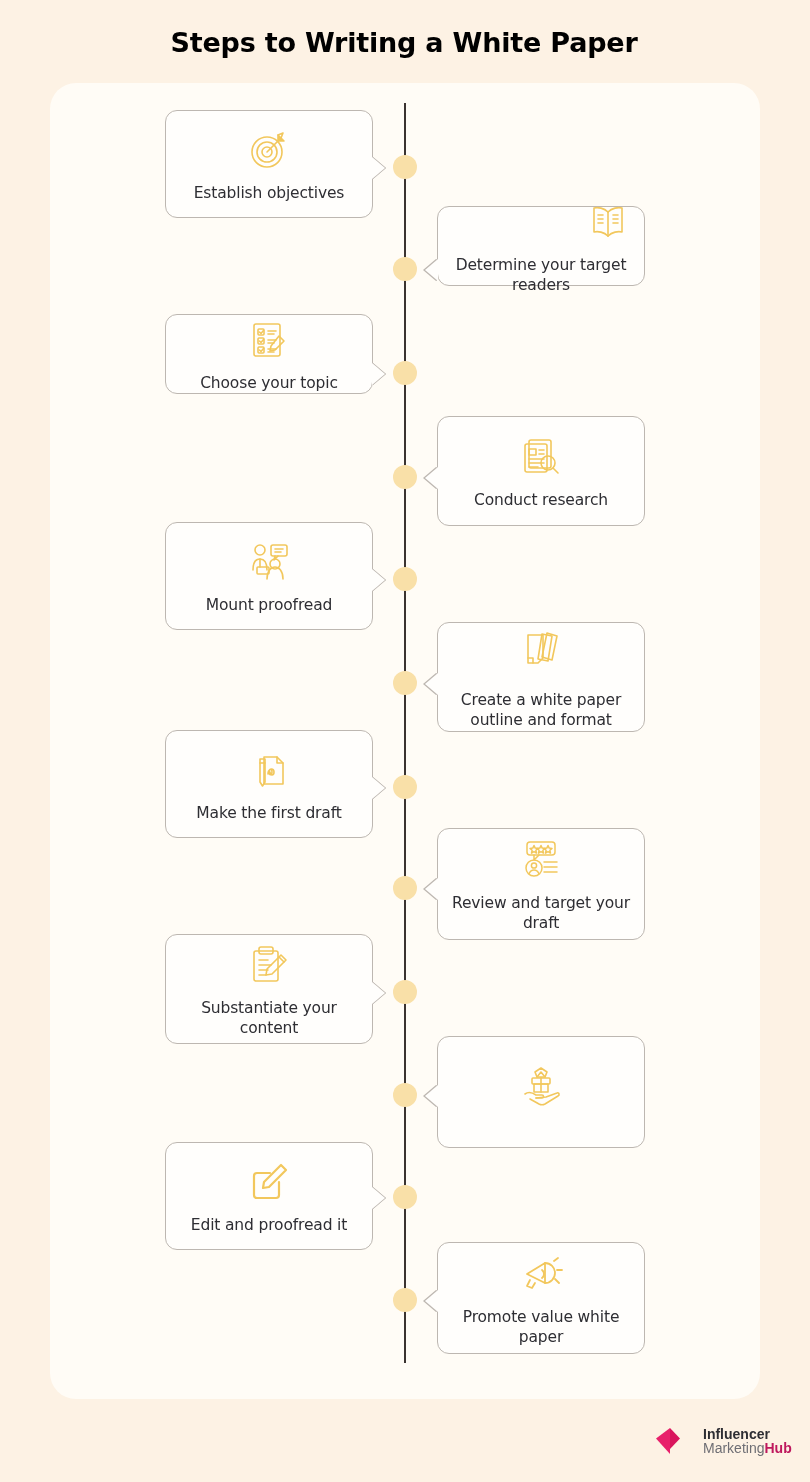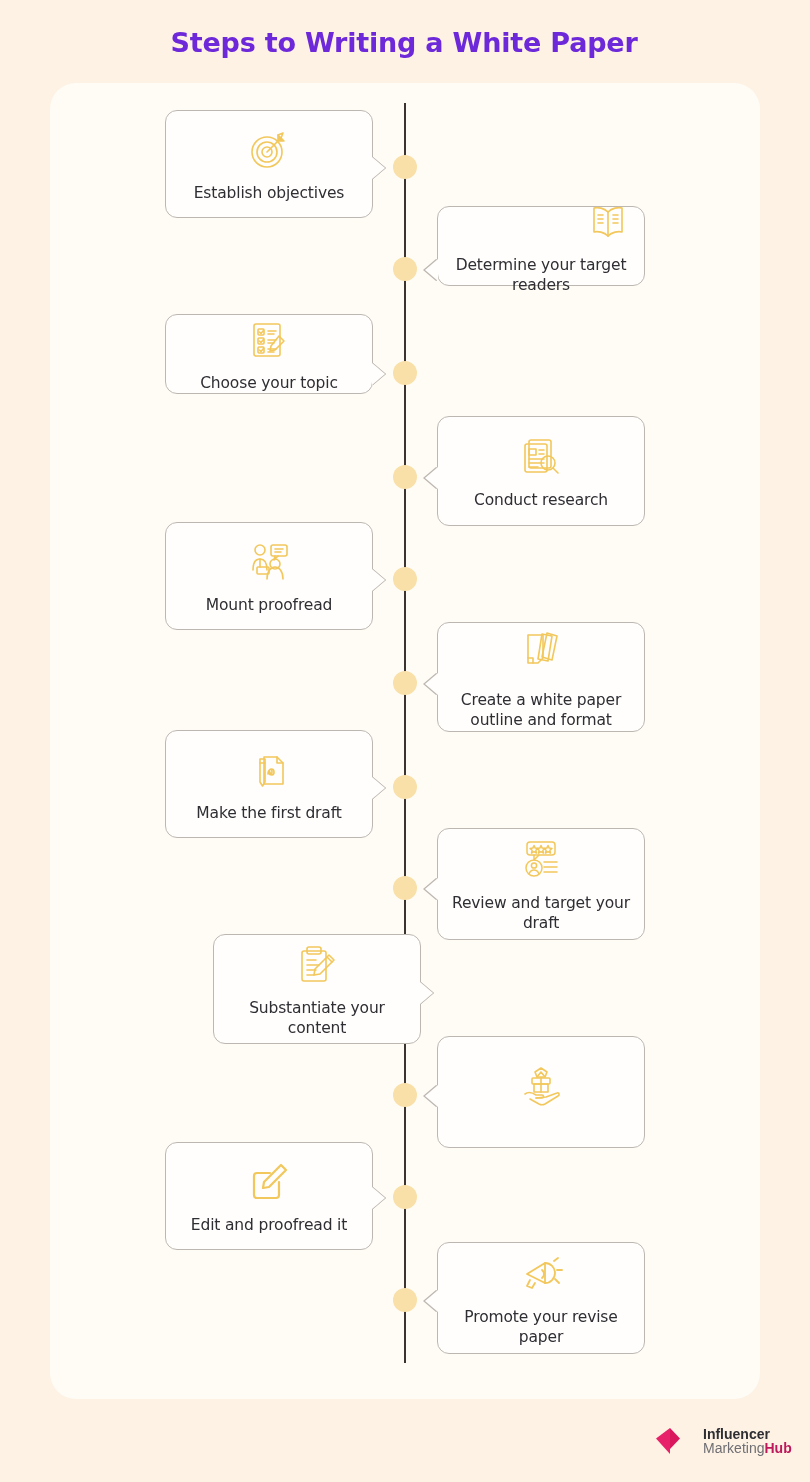--- a/index.html
+++ b/index.html
@@ -17,21 +17,21 @@
 
   
   .page-title {
     position: absolute;
     top: 27px;
     left: 0;
     width: 808px;
     text-align: center;
     font-size: 27px;
     font-weight: bold;
-    color: #6d28d9;
+    color: #000000;
     letter-spacing: -0.2px;
     font-family: "DejaVu Sans", sans-serif;
   }
 
   
   .panel {
     position: absolute;
     left: 50px;
     top: 83px;
     width: 710px;
@@ -260,21 +260,21 @@
       <path d="M17 9.5 l1.2 2.6 l2.8 .3 l-2.1 1.9 .6 2.8 -2.5 -1.5 -2.5 1.5 .6 -2.8 -2.1 -1.9 2.8 -.3 z"></path>
       <path d="M24 9.5 l1.2 2.6 l2.8 .3 l-2.1 1.9 .6 2.8 -2.5 -1.5 -2.5 1.5 .6 -2.8 -2.1 -1.9 2.8 -.3 z"></path>
       <path d="M31 9.5 l1.2 2.6 l2.8 .3 l-2.1 1.9 .6 2.8 -2.5 -1.5 -2.5 1.5 .6 -2.8 -2.1 -1.9 2.8 -.3 z"></path>
       <circle cx="17" cy="32" r="8"></circle>
           <circle cx="17" cy="29.5" r="2.6"></circle>
       <path d="M12.2 37.5 c1 -2.5 2.8 -3.5 4.8 -3.5 c2 0 3.8 1 4.8 3.5"></path>
       <path d="M27 26 h13 M27 31 h13 M27 36 h13"></path>
         </svg></span>
       <div class="card-label">Review and target your draft</div>
     </div>
-    <div class="card left" style="top: 934px; height: 110px; margin-left: 48px;">
+    <div class="card left" style="top: 934px; height: 110px;">
       <div class="tail" style="top: 47px;"></div>
       <span class="card-icon"><svg viewBox="0 0 48 48" fill="none" stroke="#F2C75C" stroke-width="1.6" stroke-linecap="round" stroke-linejoin="round">
       <rect x="9" y="10" width="24" height="30" rx="2"></rect>
       <rect x="14" y="6" width="14" height="7" rx="2"></rect>
       <path d="M14 19 h9 M14 24 h12 M14 29 h9 M14 34 h7"></path>
       <path d="M36 14 l5 5 l-14 14 l-6 1 l1 -6 z"></path>
       <path d="M34 16 l5 5"></path>
         </svg></span>
       <div class="card-label">Substantiate your content</div>
     </div>
@@ -300,21 +300,21 @@
     </div>
     <div class="card right" style="top: 1242px; height: 112px;">
       <div class="tail" style="top: 47px;"></div>
       <span class="card-icon"><svg viewBox="0 0 48 48" fill="none" stroke="#F2C75C" stroke-width="1.8" stroke-linecap="round" stroke-linejoin="round">
       <path d="M10 24 l18 -11 v20 z"></path>
       <path d="M28 13 a10 10 0 0 1 0 20"></path>
       <path d="M25 20 a5 5 0 0 1 0 8"></path>
       <path d="M13 30 l-3 6 l5 2 l3 -5"></path>
       <path d="M37 11 l4 -3 M40 20 l5 0 M38 29 l4 4"></path>
         </svg></span>
-      <div class="card-label">Promote your revise paper</div>
+      <div class="card-label">Promote value white paper</div>
     </div>
   </div>
 
 <div class="logo">
   <svg class="logo-mark" viewBox="0 0 26 28">
     <path d="M1 11.5 L15 1 L15 27 Z" fill="#E8216B"></path>
     <path d="M15 1 L25 11.5 L15 22 Z" fill="#D9155C"></path>
   </svg>
   <span class="logo-text">
     <span class="logo-line1">Influencer</span>

